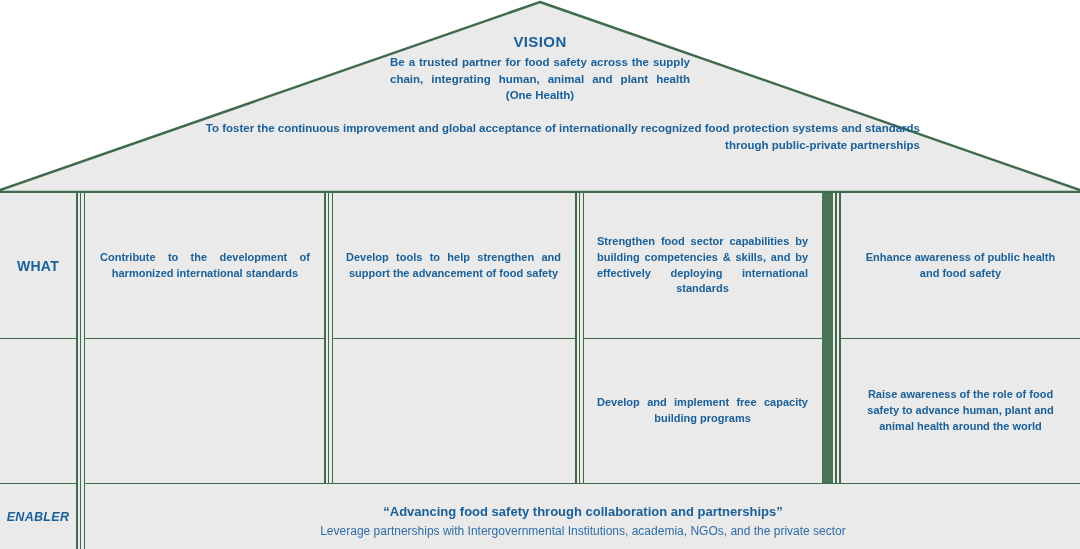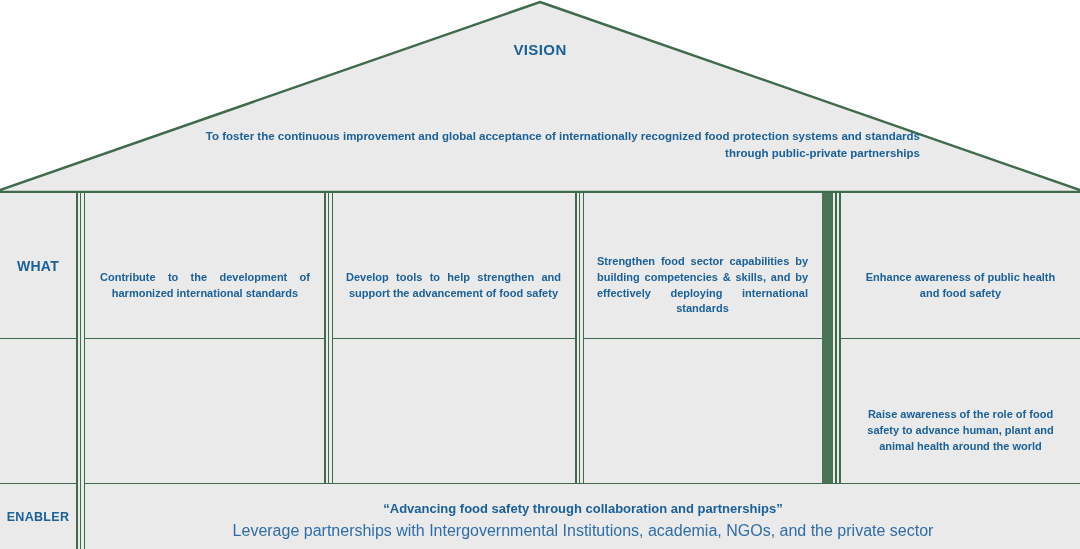--- a/index.html
+++ b/index.html
@@ -22,21 +22,21 @@
   .roof-wrap {
     position: absolute;
     left: 0; top: 0;
     width: 1080px;
     height: 192px;
   }
   .roof-svg { position: absolute; left: 0; top: 0; }
 
   .roof-text {
     position: absolute;
-    left: 0; top: 8px;
+    left: 0; top: 0;
     width: 1080px;
     height: 192px;
     pointer-events: none;
   }
 
   .vision-block {
     position: absolute;
     left: 390px; top: 33px;
     width: 300px;
     text-align: center;
@@ -97,30 +97,29 @@
     width: 76px;
     height: 100%;
     display: flex;
     align-items: center;
     justify-content: center;
     font-size: 14px;
     font-weight: bold;
     color: #1a6099;
     letter-spacing: 0.3px;
   }
-  .rowlabel.small { font-size: 12.5px; }
+  .rowlabel.small { font-size: 12.5px; font-style: italic; }
 
   .cell {
     position: absolute;
     height: 100%;
     display: flex;
     align-items: center;
     justify-content: center;
     padding: 6px 14px;
-    margin-top: 20px;
   }
   .cell p {
     font-size: 11px;
     font-weight: bold;
     color: #1a6099;
     line-height: 1.45;
     width: 100%;
     text-align: justify;
     text-align-last: center;
   }
@@ -167,40 +166,41 @@
     align-items: center;
     justify-content: center;
   }
   .enab-title {
     font-size: 13px;
     font-weight: bold;
     color: #1a6099;
     line-height: 1.5;
   }
   .enab-sub {
-    font-size: 16px;
+    font-size: 12px;
     font-weight: normal;
     color: #2e6da8;
     line-height: 1.5;
     margin-top: 1px;
   }
 </style>
 </head>
 <body>
 
 <div id="house">
 
   <div class="roof-wrap">
     <svg class="roof-svg" width="1080" height="192" viewBox="0 0 1080 192">
       <polygon points="540,2 1080,190 1080,192 0,192 0,190" fill="#eaeaea" stroke="#3f6b4d" stroke-width="2.4" stroke-linejoin="miter"></polygon>
     </svg>
 
     <div class="roof-text">
       <div class="vision-block">
         <div class="hdr">VISION</div>
+        <div class="vision-body">Be a trusted partner for food safety across the supply chain, integrating human, animal and plant health (One Health)</div>
       </div>
 
       <div class="mission-block">
         <div class="mission-body">To foster the continuous improvement and global acceptance of internationally recognized food protection systems and standards through public-private partnerships</div>
       </div>
     </div>
   </div>
 
   <div class="body-area">
 
@@ -216,20 +216,23 @@
       <div class="cell c3">
         <p>Strengthen food sector capabilities by building competencies &amp; skills, and by effectively deploying international standards</p>
       </div>
       <div class="cell c4 center">
         <p>Enhance awareness of public health and food safety</p>
       </div>
     </div>
 
     <div class="row row-how">
 
+      <div class="cell c3">
+        <p>Develop and implement free capacity building programs</p>
+      </div>
       <div class="cell c4 center">
         <p>Raise awareness of the role of food safety to advance human, plant and animal health around the world</p>
       </div>
     </div>
 
     <div class="row row-enab">
       <div class="rowlabel small">ENABLER</div>
 
       <div class="enab-cell">
         <div class="enab-title">“Advancing food safety through collaboration and partnerships”</div>

